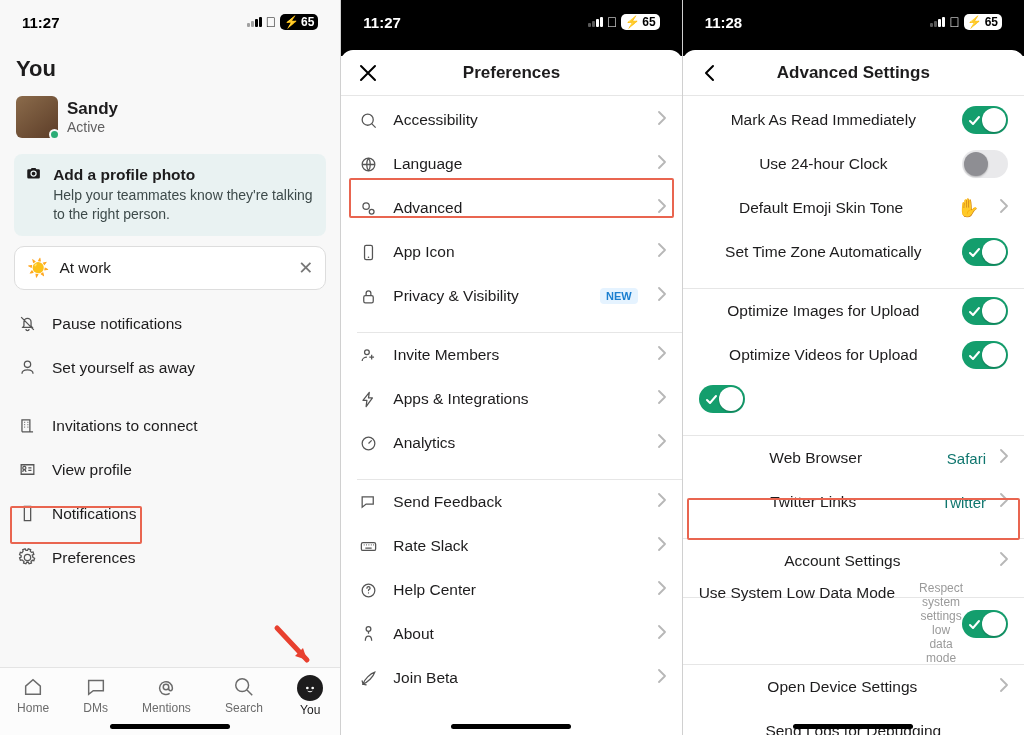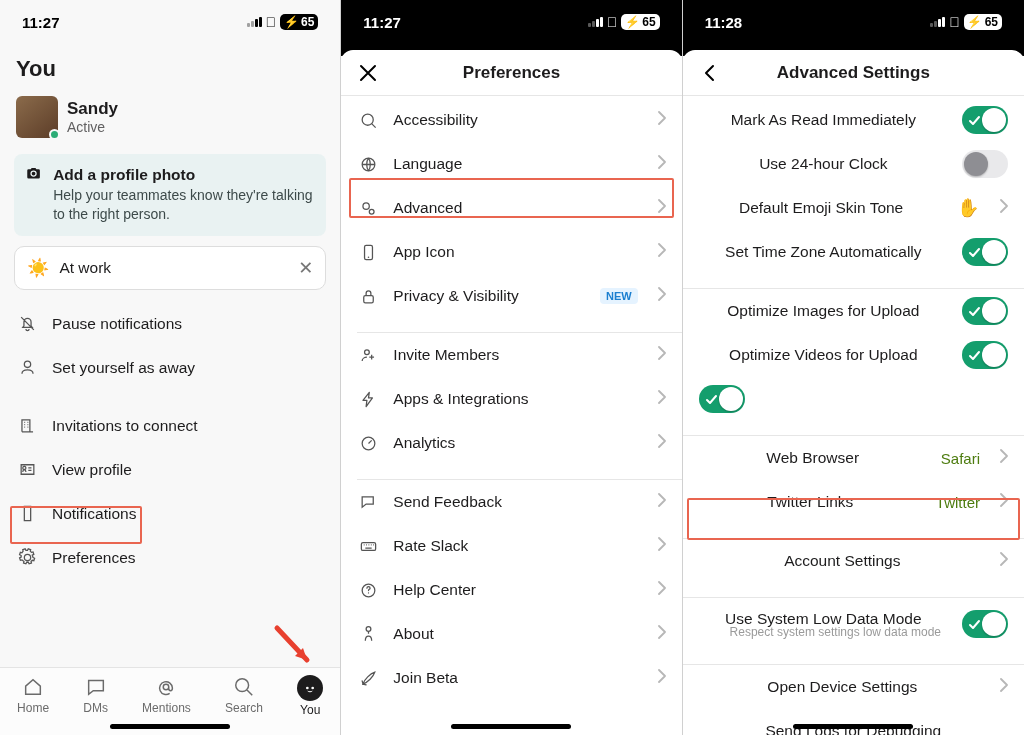--- a/index.html
+++ b/index.html
@@ -59,26 +59,26 @@
 .chip-label{flex:1;font-size:15.5px;color:var(--text);}
 .chip-clear{font-size:18px;color:#777;}
 
 .row{display:flex;align-items:center;height:44px;padding:0 16px;gap:14px;cursor:pointer;}
 .row .ico{width:22px;display:flex;justify-content:center;color:#555;}
 .row .ico svg{width:19px;height:19px;}
 .row .label{flex:1;font-size:15.5px;color:var(--text);}
 .row .badge{font-size:11px;font-weight:700;color:var(--pill-text);background:var(--pill);border-radius:4px;padding:2px 6px;margin-right:6px;}
 .row .caret{color:#b7b7b7;}
 .row .caret svg{width:8px;height:14px;}
-.row .value{font-size:15px;color:#4d7c0f;margin-right:6px;}
+.row .value{font-size:15px;color:#0f766e;}
 .row .emoji{font-size:18px;margin-right:6px;}
 .row.sub .sublabel{font-size:12px;color:#9a9a9a;margin-top:-3px;padding-left:24px;}
 .row.sub{height:52px;}
 .row.stack{flex-direction:row;}
-.row .col{display:flex;flex-direction:column;flex:1;}
+.row .col{display:flex;flex-direction:row;flex:1;}
 
 .group-sep{height:14px;}
 .thin-sep{height:1px;background:var(--hairline);margin-left:16px;}
 
 .highlight-box{position:absolute;border:2px solid var(--highlight);border-radius:2px;pointer-events:none;}
 
 .tabbar{position:absolute;bottom:0;left:0;right:0;height:68px;border-top:1px solid #e4e4e4;background:#fcfcfc;display:flex;justify-content:space-around;align-items:flex-start;padding-top:7px;}
 .tab{display:flex;flex-direction:column;align-items:center;gap:2px;color:#6b6b6b;font-size:12px;}
 .tab .ticon{width:24px;height:24px;display:flex;align-items:center;justify-content:center;}
 .tab.active{color:#1d1c1d;}

